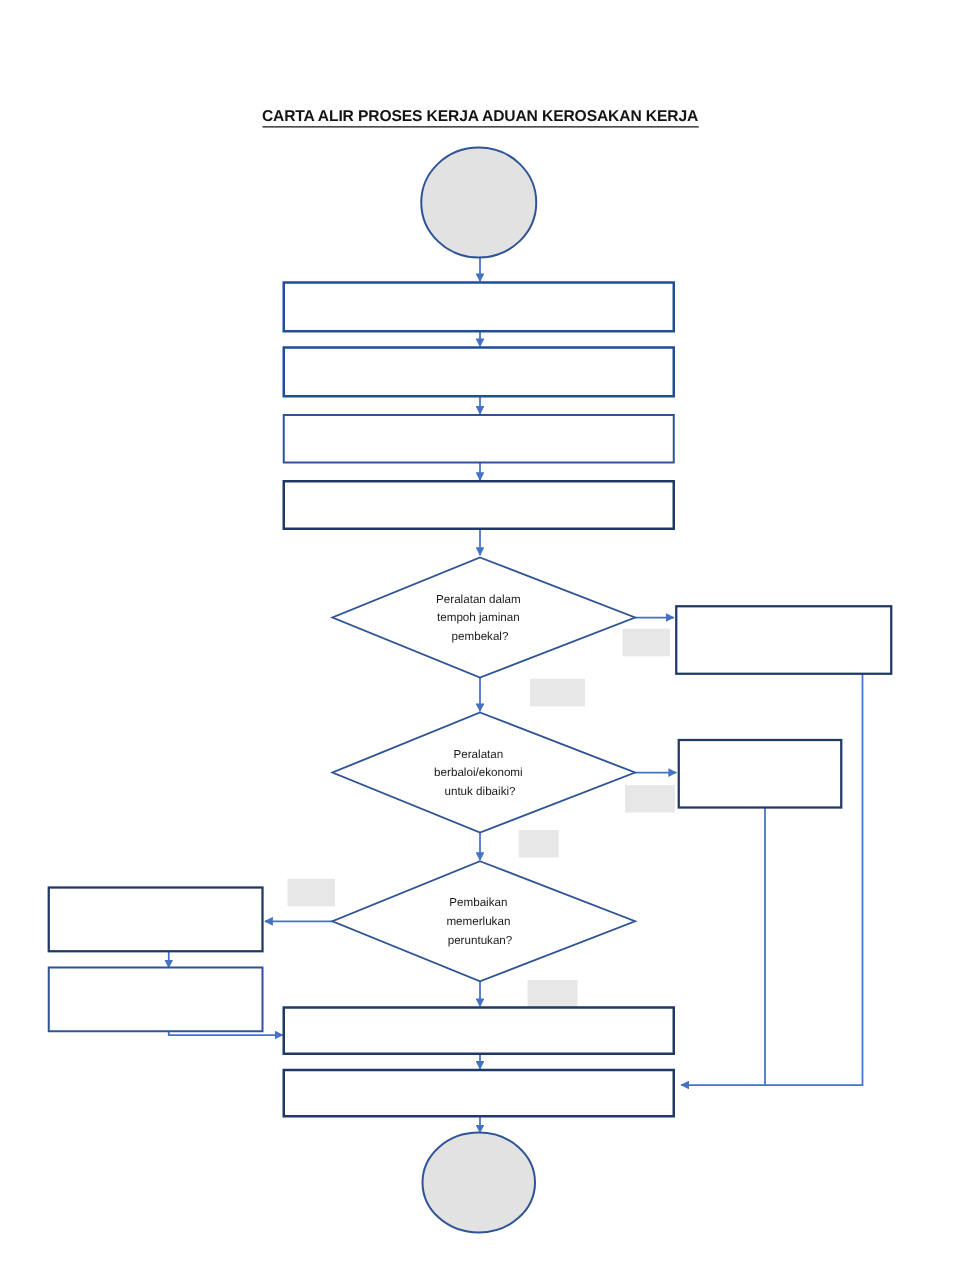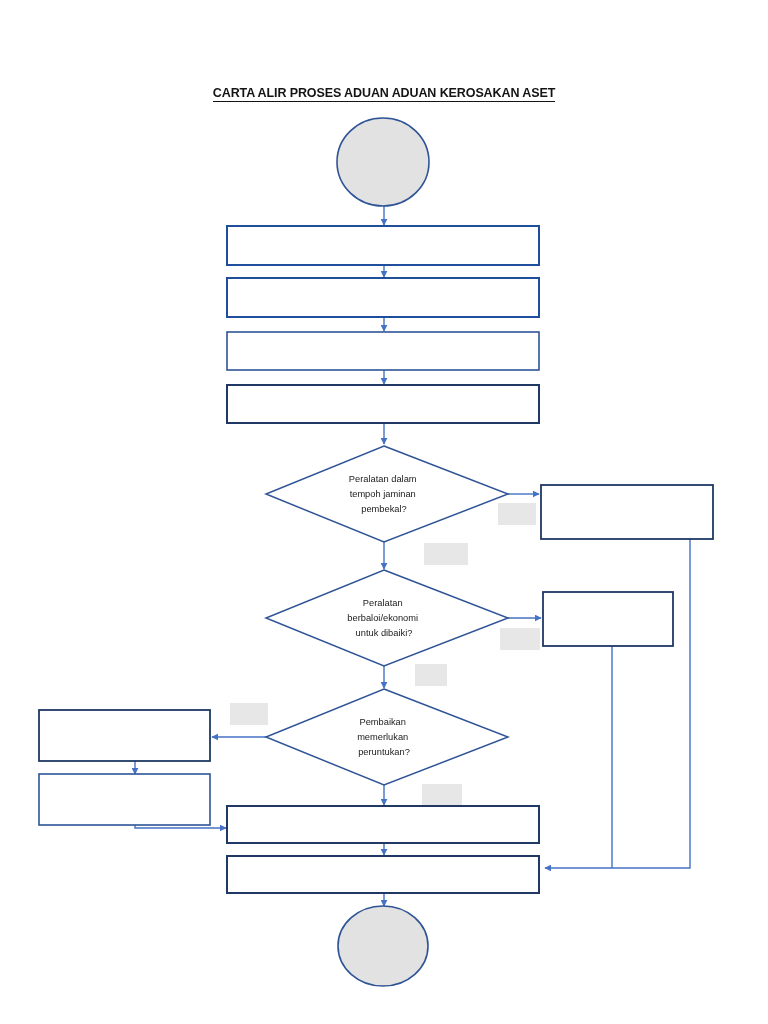--- a/index.html
+++ b/index.html
@@ -44,21 +44,21 @@
     font-size: 9.3px;
     fill: #1a1a1a;
   }
 </style>
 </head>
 <body>
 
 <div id="page">
 
   <div id="flow-title">
-    <span>CARTA ALIR PROSES ADUAN ADUAN KEROSAKAN ASET</span>
+    <span>CARTA ALIR PROSES KERJA ADUAN KEROSAKAN KERJA</span>
   </div>
 
   <svg id="flow-svg" width="768" height="1024" viewBox="0 0 768 1024">
     <defs>
       <marker id="arrow" viewBox="0 0 10 10" refX="9" refY="5" markerWidth="5" markerHeight="5" orient="auto-start-reverse">
         <path d="M 0 0 L 10 5 L 0 10 z" fill="#4472C4"></path>
       </marker>
       <marker id="arrowsm" viewBox="0 0 10 10" refX="9" refY="5" markerWidth="4.5" markerHeight="4.5" orient="auto-start-reverse">
         <path d="M 0 0 L 10 5 L 0 10 z" fill="#4472C4"></path>
       </marker>

